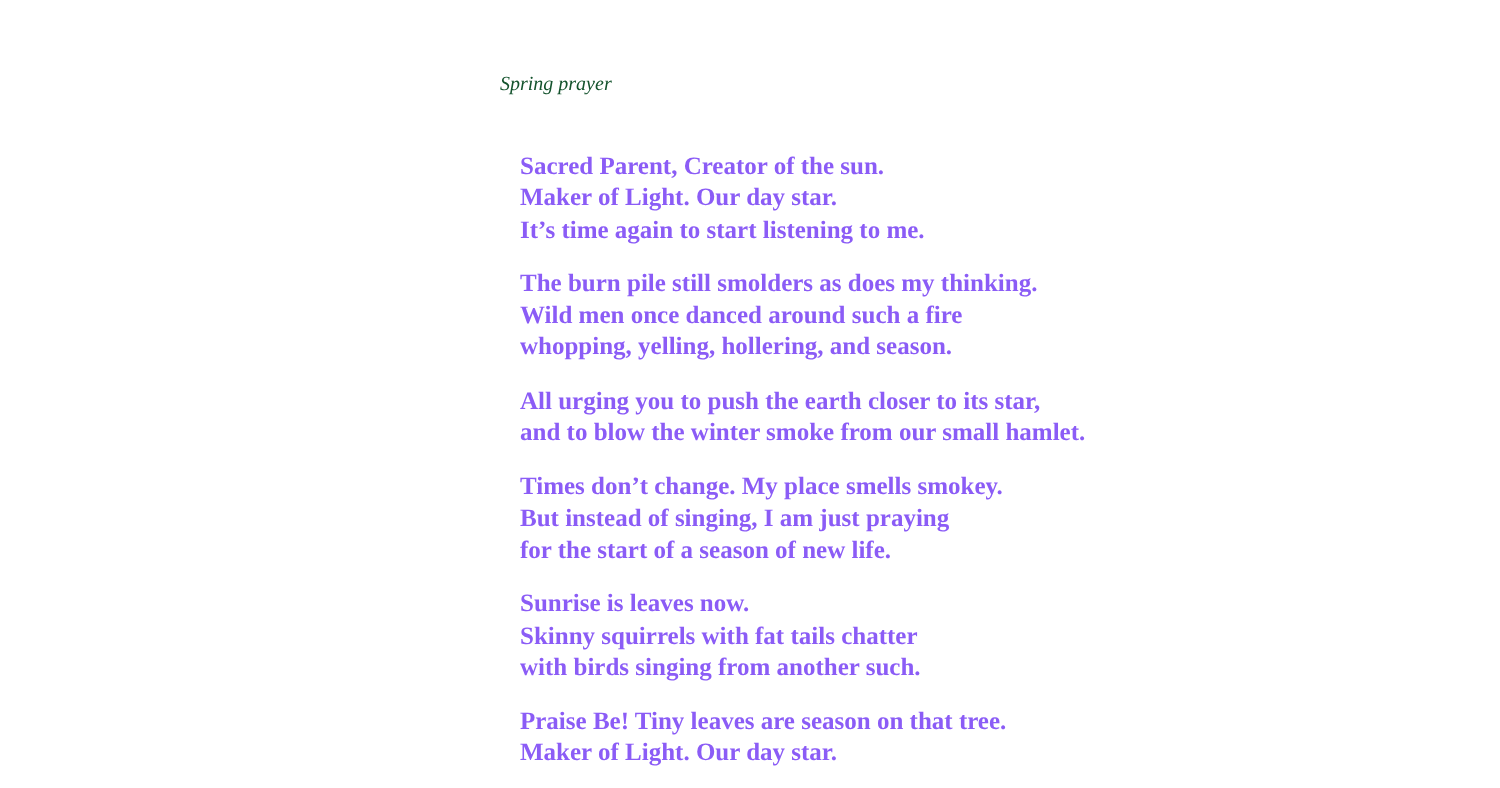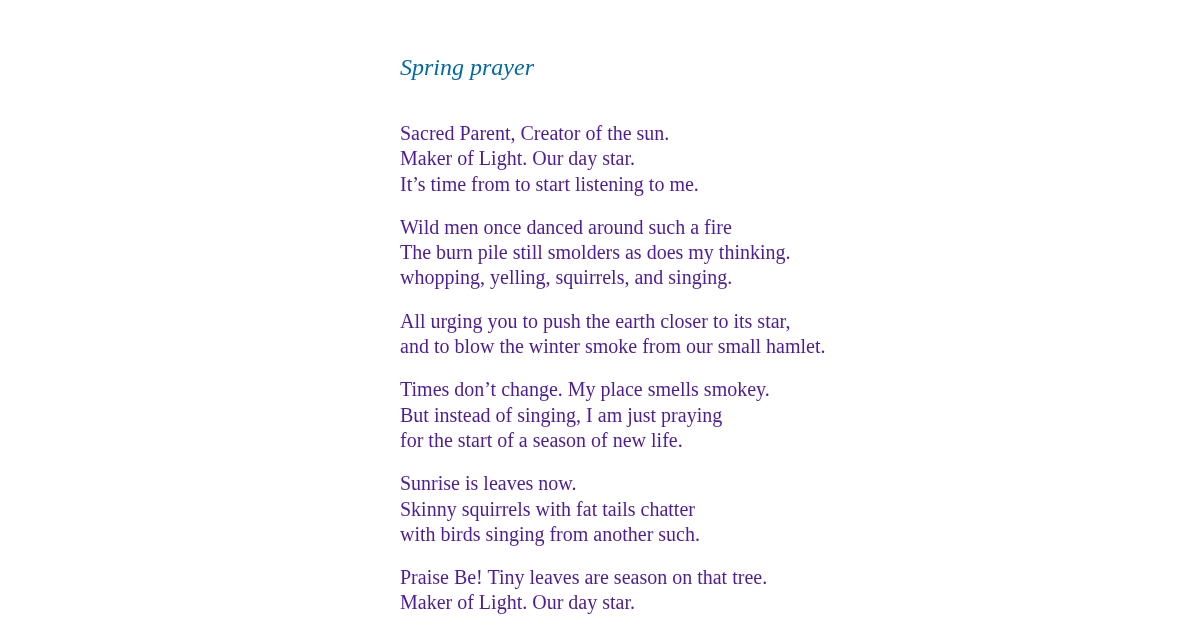--- a/index.html
+++ b/index.html
@@ -19,62 +19,63 @@
     position: absolute;
     left: 400px;
     top: 0;
     width: 560px;
   }
   .poem-title {
     position: absolute;
     left: 0;
     top: 53px;
     margin: 0;
-    font-size: 24px;
+    font-size: 16px;
     line-height: 29px;
     font-style: italic;
     font-weight: normal;
-    color: #0369a1;
+    color: #14532d;
     white-space: nowrap;
   }
   .poem-body {
     position: absolute;
     left: 0;
     top: 121px;
     width: 560px;
   }
   .stanza {
-    margin: 0 0 18px 0;
+    margin: 0 0 18px 16px;
     font-size: 20px;
     line-height: 25.3px;
-    color: #4c1d95;
+    color: #8b5cf6;
+    font-weight: bold;
   }
   .line {
     display: block;
     white-space: nowrap;
   }
 </style>
 </head>
 <body>
 
 <main class="poem-wrap">
   <h1 class="poem-title">Spring prayer</h1>
 
   <article class="poem-body">
 
     <p class="stanza">
       <span class="line">Sacred Parent, Creator of the sun.</span>
       <span class="line">Maker of Light. Our day star.</span>
-      <span class="line">It’s time from to start listening to me.</span>
+      <span class="line">It’s time again to start listening to me.</span>
     </p>
 
     <p class="stanza">
+      <span class="line">The burn pile still smolders as does my thinking.</span>
       <span class="line">Wild men once danced around such a fire</span>
-      <span class="line">The burn pile still smolders as does my thinking.</span>
-      <span class="line">whopping, yelling, squirrels, and singing.</span>
+      <span class="line">whopping, yelling, hollering, and season.</span>
     </p>
 
     <p class="stanza">
       <span class="line">All urging you to push the earth closer to its star,</span>
       <span class="line">and to blow the winter smoke from our small hamlet.</span>
     </p>
 
     <p class="stanza">
       <span class="line">Times don’t change. My place smells smokey.</span>
       <span class="line">But instead of singing, I am just praying</span>

